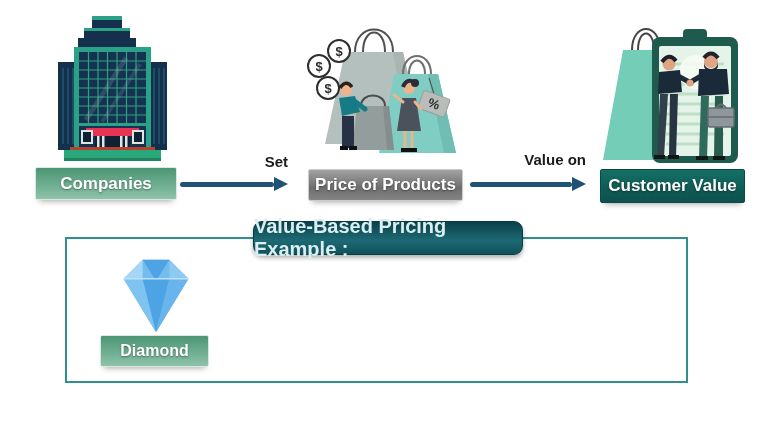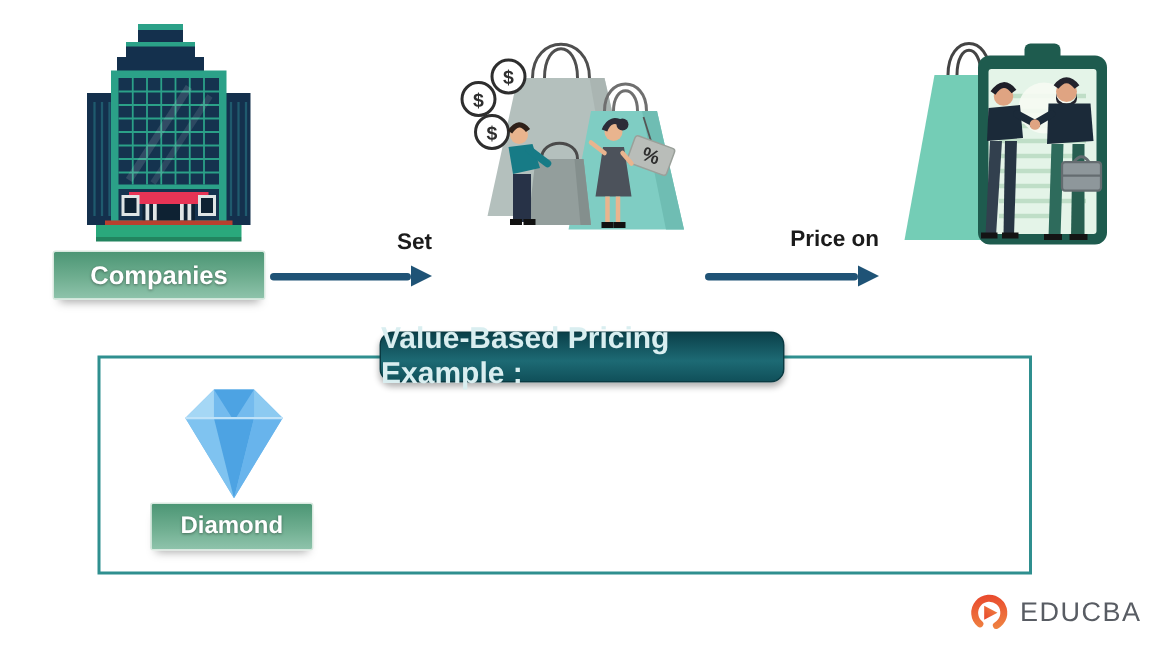--- a/index.html
+++ b/index.html
@@ -195,27 +195,33 @@
   <div class="step-label green" style="left:35px;top:167px;width:140px;height:31px">
     <span>Companies</span>
   </div>
 
   <div class="arrow-label" style="left:180px;top:153px;width:108px">Set</div>
   <div class="arrow" style="left:180px;top:177px;width:108px">
     <span class="shaft"></span>
     <span class="head"></span>
   </div>
 
-
-  <div class="arrow-label" style="left:470px;top:151px;width:116px">Price on</div>
+  <div class="step-label grayl" style="left:308px;top:169px;width:153px;height:30px">
+    <span>Price of Products</span>
+  </div>
+
+  <div class="arrow-label" style="left:470px;top:151px;width:116px">Value on</div>
   <div class="arrow" style="left:470px;top:177px;width:116px">
     <span class="shaft"></span>
     <span class="head"></span>
   </div>
 
+  <div class="step-label darkteal" style="left:600px;top:169px;width:143px;height:32px">
+    <span>Customer Value</span>
+  </div>
 
   <div class="example-box"></div>
   <div class="example-header">
     <span>Value-Based Pricing Example :</span>
   </div>
 
   <svg class="illus" style="left:108px;top:252px" width="96" height="84" viewBox="0 0 96 88">
     <polygon points="14,28 34,8 62,8 82,28 48,84" fill="#74bbee"></polygon>
     <polygon points="14,28 34,28 48,84" fill="#7fc3f0"></polygon>
     <polygon points="34,28 62,28 48,84" fill="#4da3e3"></polygon>
@@ -224,27 +230,14 @@
     <polygon points="14,28 34,8 34,28" fill="#a5d7f5"></polygon>
     <polygon points="62,8 82,28 62,28" fill="#8ccaf1"></polygon>
     <line x1="14" y1="28" x2="82" y2="28" stroke="#bfe2f8" stroke-width="1.5"></line>
   </svg>
 
   <div class="step-label green" style="left:100px;top:335px;width:107px;height:30px;font-size:16px">
     <span>Diamond</span>
   </div>
 
 
-  <div class="logo">
-    <svg width="27" height="27" viewBox="0 0 32 32">
-      <defs>
-        <linearGradient id="lg" x1="0" y1="1" x2="1" y2="0">
-          <stop offset="0" stop-color="#e8452c"></stop>
-          <stop offset="1" stop-color="#f08a44"></stop>
-        </linearGradient>
-      </defs>
-      <circle cx="16" cy="16" r="11.5" fill="none" stroke="url(#lg)" stroke-width="5.5" stroke-dasharray="58 15" transform="rotate(130 16 16)" stroke-linecap="round"></circle>
-      <polygon points="12,10.5 22.5,16 12,21.5" fill="url(#lg)"></polygon>
-    </svg>
-    <span class="logo-text">EDUCBA</span>
-  </div>
 
 </div>
 
 </body></html>

